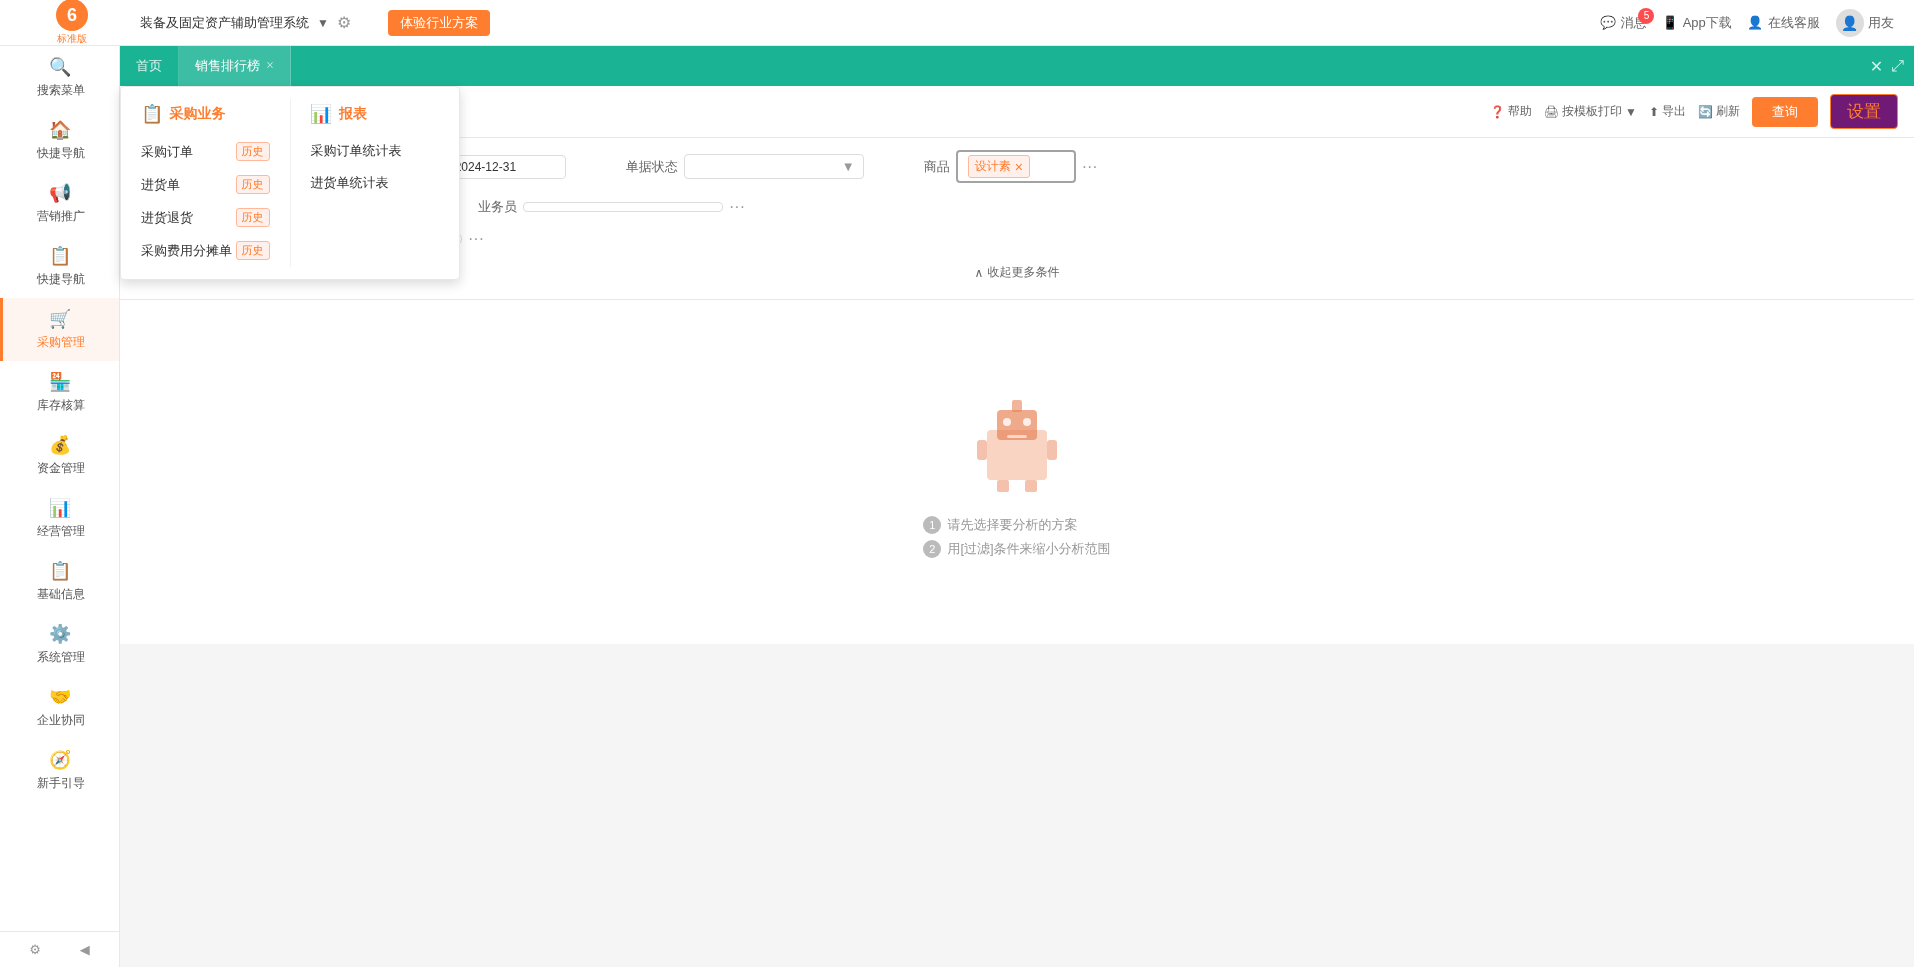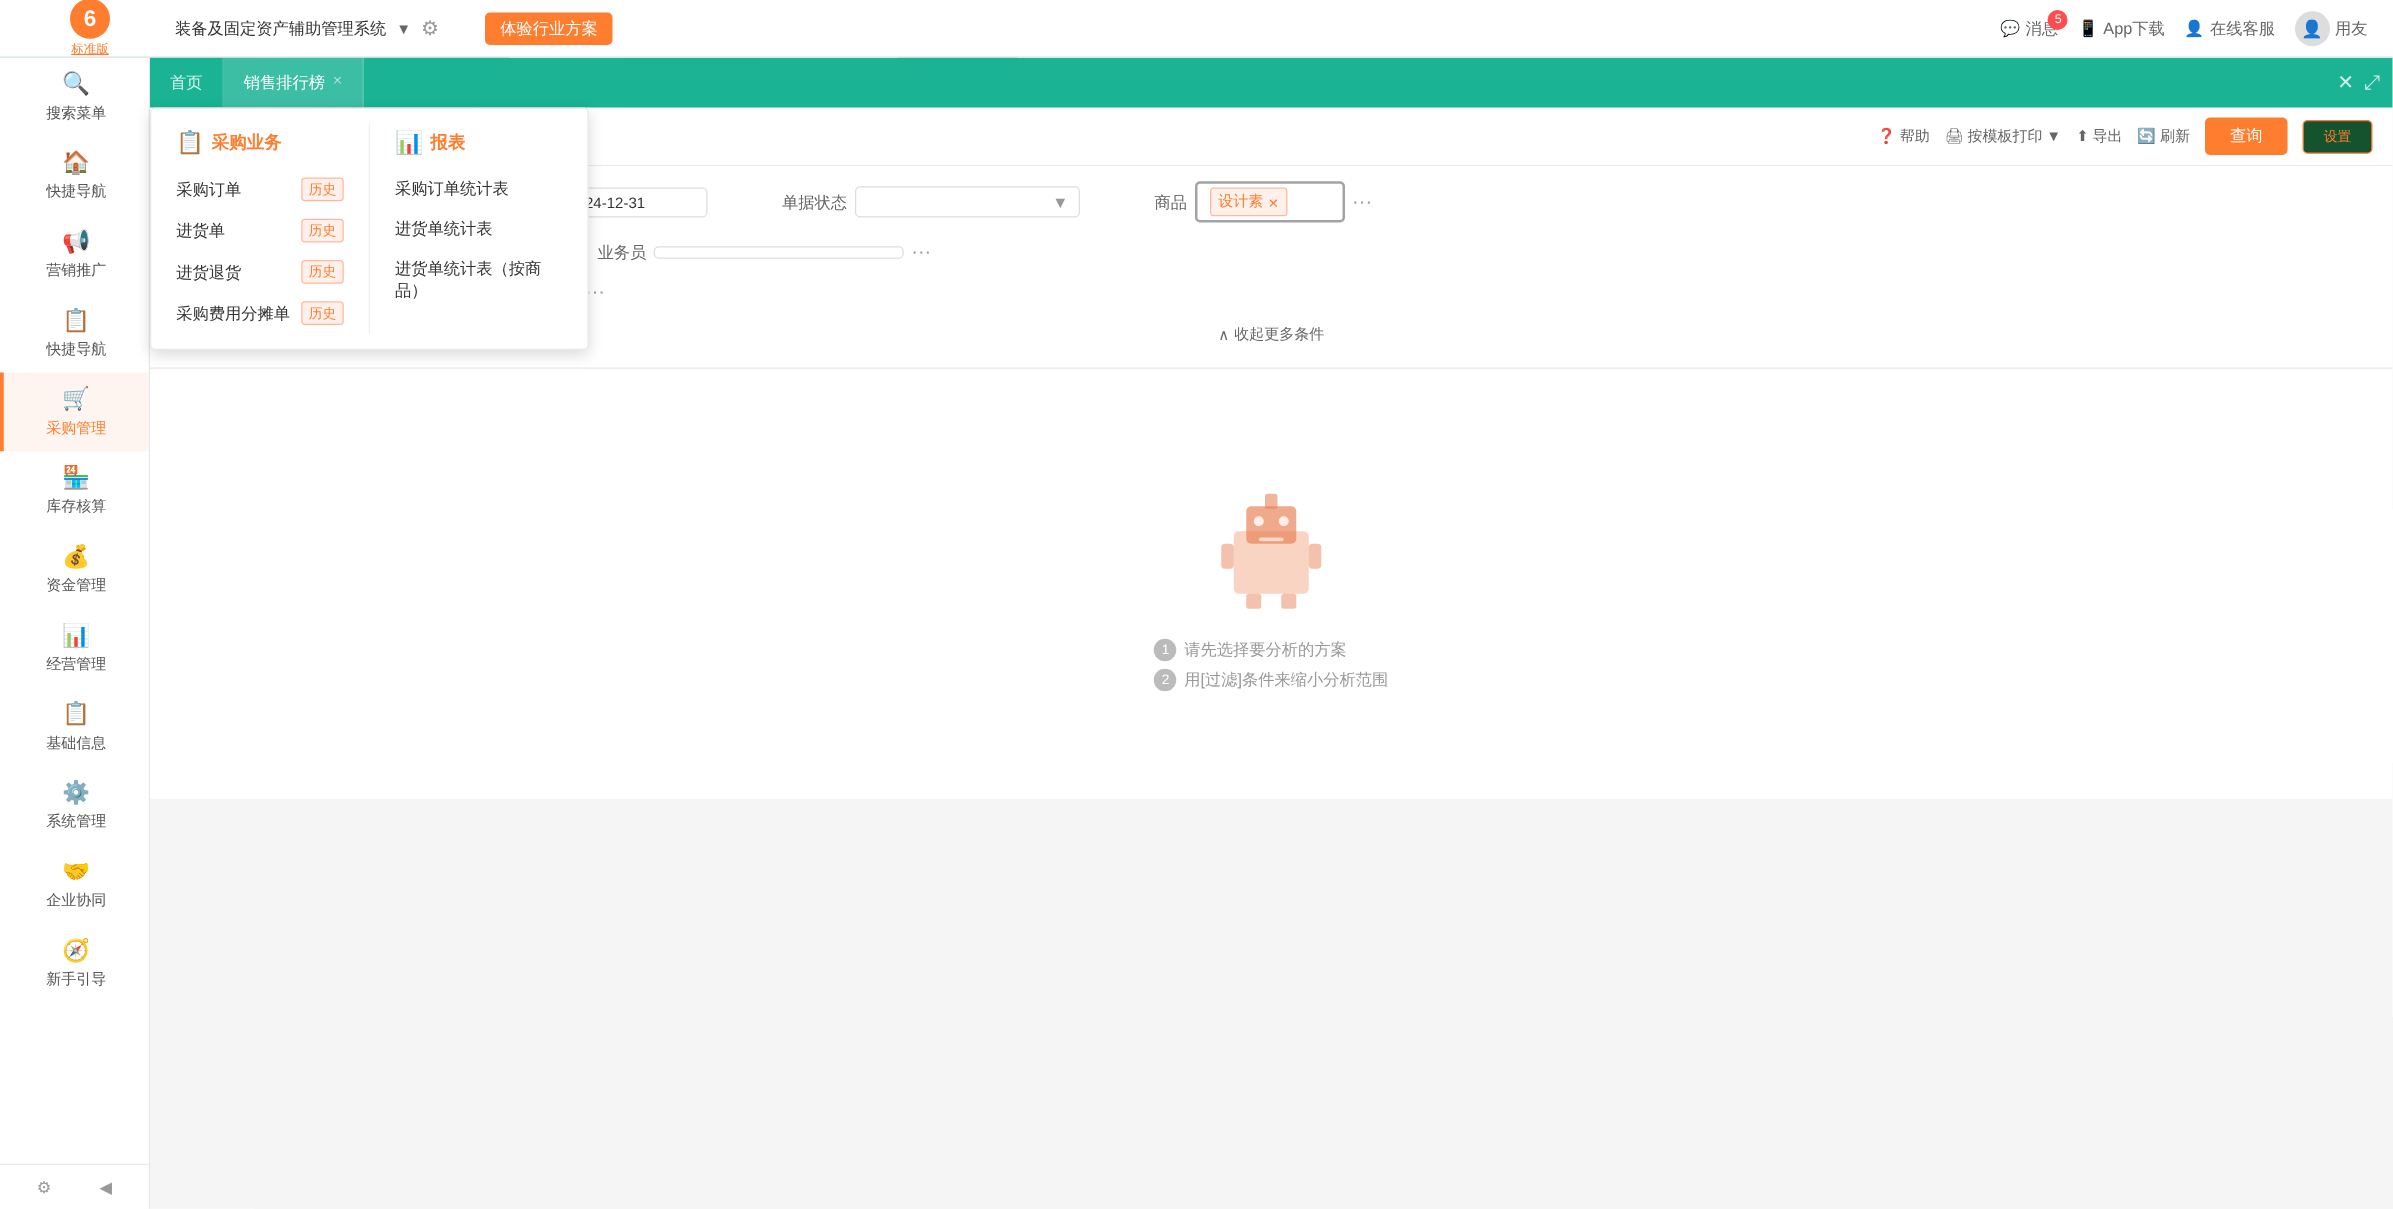--- a/index.html
+++ b/index.html
@@ -24,21 +24,21 @@
       align-items: center;
       justify-content: center;
     }
     .logo-icon {
       width: 32px; height: 32px;
       background: #ff7d2e;
       border-radius: 50%;
       display: flex; align-items: center; justify-content: center;
       color: white; font-size: 18px; font-weight: bold;
     }
-    .logo-text { font-size: 10px; color: #ff7d2e; margin-top: 1px; text-decoration: underline; }
+    .logo-text { font-size: 10px; color: #ff7d2e; margin-top: 1px; }
     .header-middle {
       flex: 1;
       display: flex;
       align-items: center;
       gap: 8px;
       padding-left: 8px;
     }
     .system-title {
       font-size: 13px;
       color: #333;
@@ -211,27 +211,27 @@
     .search-btn {
       background: #ff7d2e;
       color: white;
       border: none;
       padding: 6px 20px;
       border-radius: 4px;
       cursor: pointer;
       font-size: 13px;
     }
     .settings-btn {
-      background: #14532d;
+      background: #701a75;
       color: #ff7d2e;
       border: 1px solid #ff7d2e;
       padding: 5px 16px;
       border-radius: 4px;
       cursor: pointer;
-      font-size: 11px;
+      font-size: 17px;
       text-align: center;
     }
 
     
     .filter-area {
       padding: 12px 16px;
       background: #fff;
       border-bottom: 1px solid #e8e8e8;
     }
     .filter-row {
@@ -636,17 +636,14 @@
     <div class="menu-section-title">
       <span class="menu-section-icon">📊</span>
       <span>报表</span>
     </div>
     <div class="menu-item">
       <span>采购订单统计表</span>
     </div>
     <div class="menu-item">
       <span>进货单统计表</span>
     </div>
-    <div class="menu-item">
-      <span>进货单统计表（按商品）</span>
-    </div>
   </div>
 </div>
 
 </body></html>

